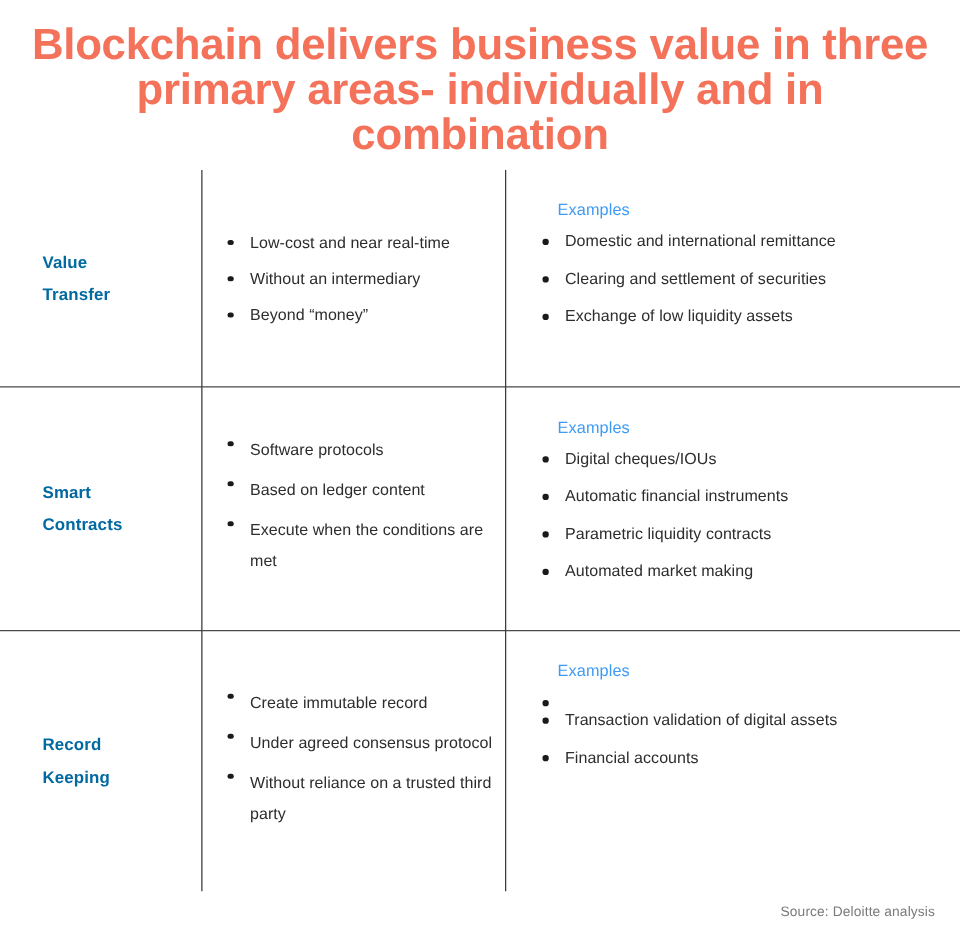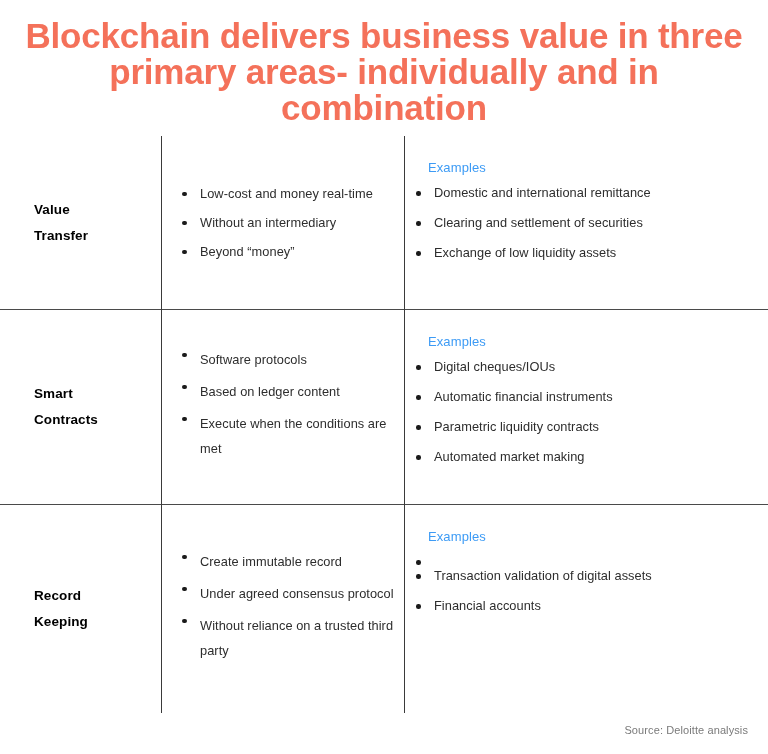--- a/index.html
+++ b/index.html
@@ -77,42 +77,42 @@
   .cell-label {
     width: 161px;
     flex: 0 0 161px;
     box-sizing: border-box;
     padding-left: 34px;
     display: flex;
     flex-direction: column;
     justify-content: center;
   }
   .cell-label .lbl {
-    color: #000000;
+    color: #0369a1;
     font-size: 13.5px;
     font-weight: bold;
     line-height: 26px;
     letter-spacing: 0.1px;
     white-space: nowrap;
   }
 
   .cell-features {
     width: 243px;
     flex: 0 0 243px;
     box-sizing: border-box;
     padding-left: 20px;
     display: flex;
     flex-direction: column;
     justify-content: center;
   }
 
   .cell-examples {
     flex: 1 1 auto;
     box-sizing: border-box;
-    padding-left: 11px;
+    padding-left: 29px;
     padding-top: 24px;
     display: flex;
     flex-direction: column;
   }
   .ex-head {
     color: #3d9bf5;
     font-size: 13px;
     font-weight: normal;
     margin: 0 0 10px 13px;
     letter-spacing: 0.1px;
@@ -174,21 +174,21 @@
   <div class="vrule v1"></div>
   <div class="vrule v2"></div>
 
   <div class="row row1">
     <div class="cell-label">
       <span class="lbl">Value</span>
       <span class="lbl">Transfer</span>
     </div>
     <div class="cell-features">
       <ul class="blist">
-        <li><span class="bdot"></span><span>Low-cost and money real-time</span></li>
+        <li><span class="bdot"></span><span>Low-cost and near real-time</span></li>
         <li><span class="bdot"></span><span>Without an intermediary</span></li>
         <li><span class="bdot"></span><span>Beyond “money”</span></li>
       </ul>
     </div>
     <div class="cell-examples">
       <div class="ex-head">Examples</div>
       <ul class="blist ex">
         <li><span class="bdot"></span><span>Domestic and international remittance</span></li>
         <li><span class="bdot"></span><span>Clearing and settlement of securities</span></li>
         <li><span class="bdot"></span><span>Exchange of low liquidity assets</span></li>

